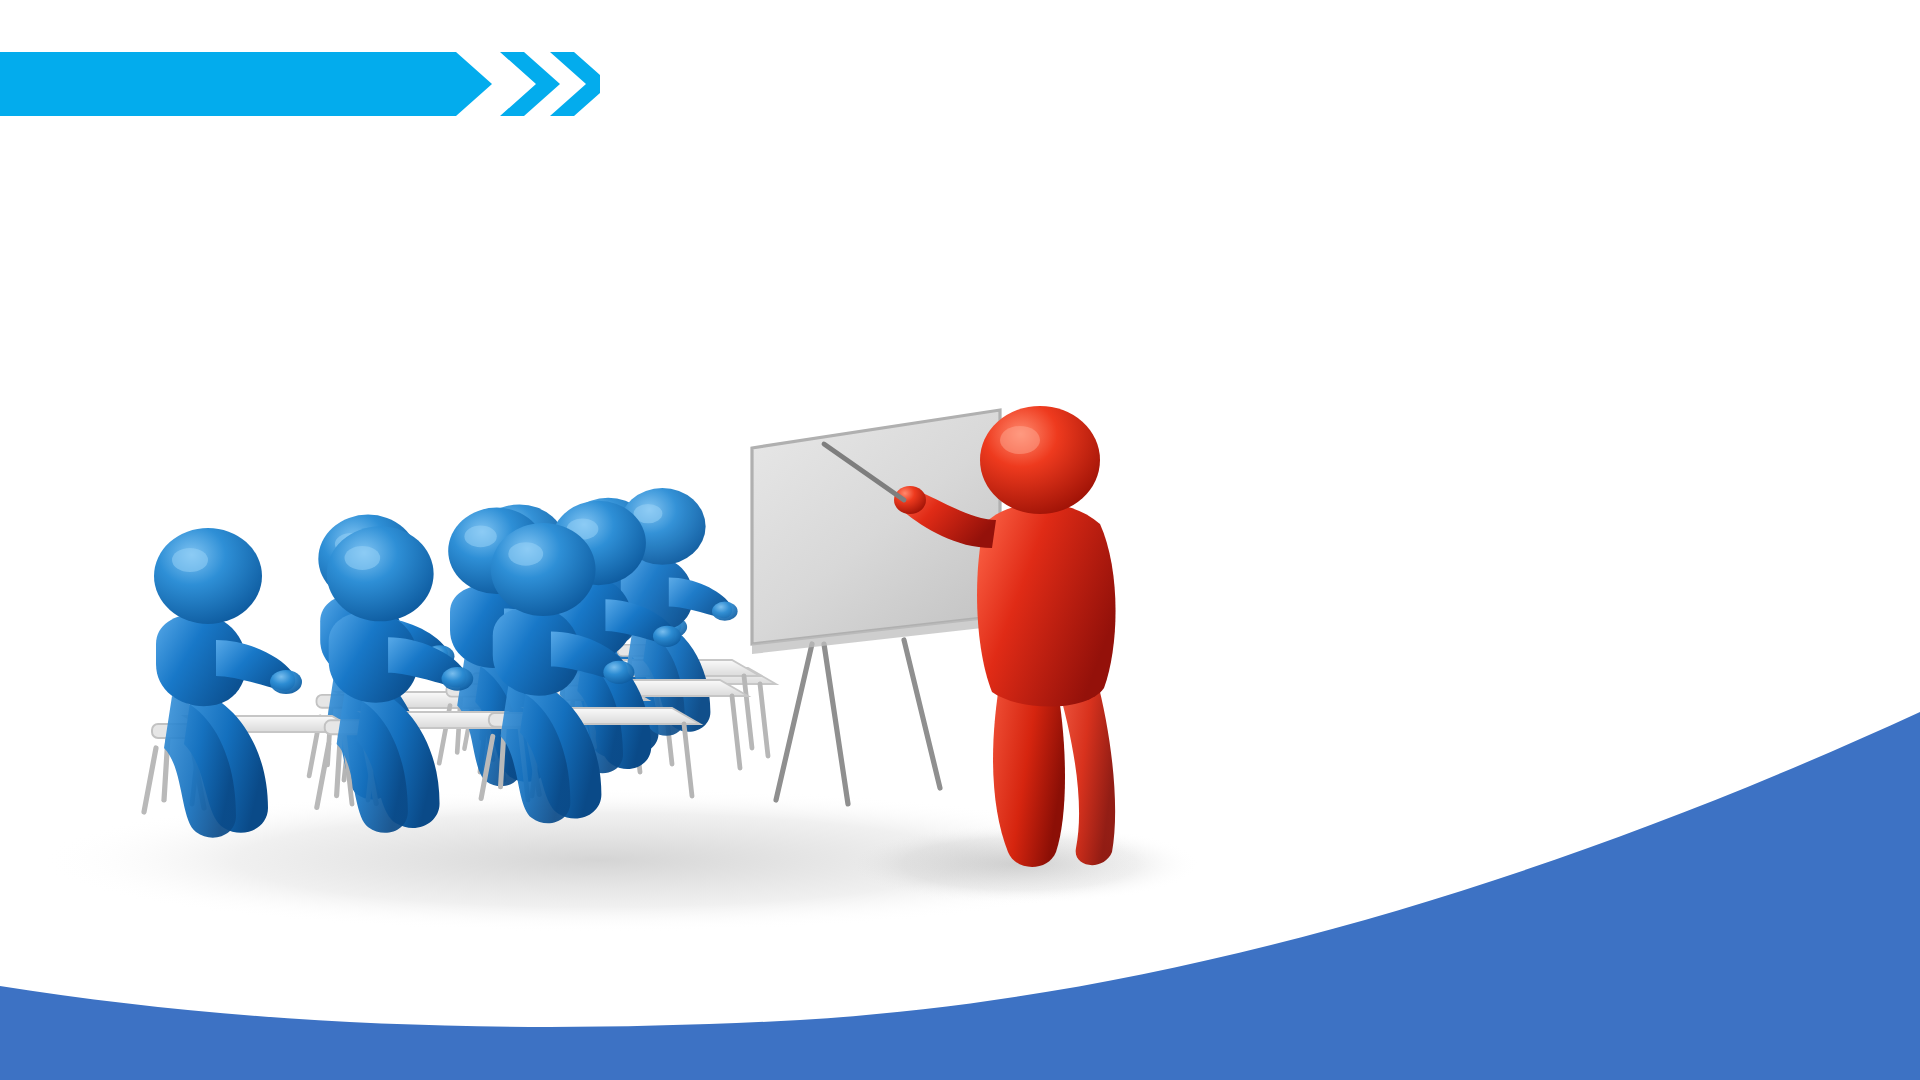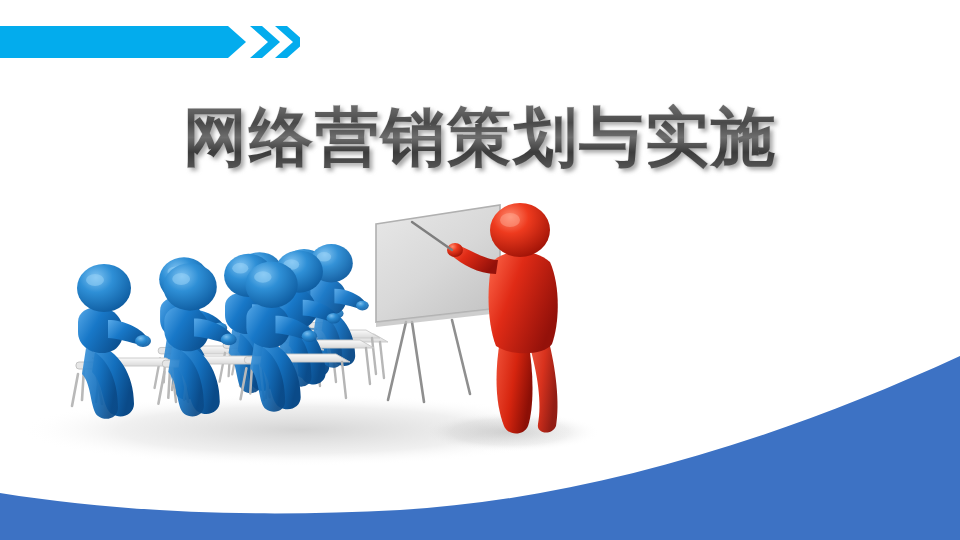--- a/index.html
+++ b/index.html
@@ -108,24 +108,20 @@
     <svg width="300" height="32" viewBox="0 0 300 32" xmlns="http://www.w3.org/2000/svg">
 
       <path d="M0,0 L228,0 L246,16 L228,32 L0,32 Z" fill="#03ACED"></path>
 
       <path d="M250,0 L262,0 L280,16 L262,32 L250,32 L268,16 Z" fill="#03ACED"></path>
 
       <path d="M275,0 L287,0 L305,16 L287,32 L275,32 L293,16 Z" fill="#03ACED"></path>
     </svg>
   </div>
 
-  <div class="title-wrap">
-    <span class="title-outline">网络营销策划与实施</span>
-    <span class="title-text">网络营销策划与实施</span>
-  </div>
 
   <div class="stage">
     <svg width="960" height="290" viewBox="0 0 960 290" xmlns="http://www.w3.org/2000/svg">
       <defs>
 
         <radialGradient id="headBlue" cx="35%" cy="28%" r="78%">
           <stop offset="0%" stop-color="#7FC3F2"></stop>
           <stop offset="40%" stop-color="#2E8FD6"></stop>
           <stop offset="100%" stop-color="#0D5A9E"></stop>
         </radialGradient>

